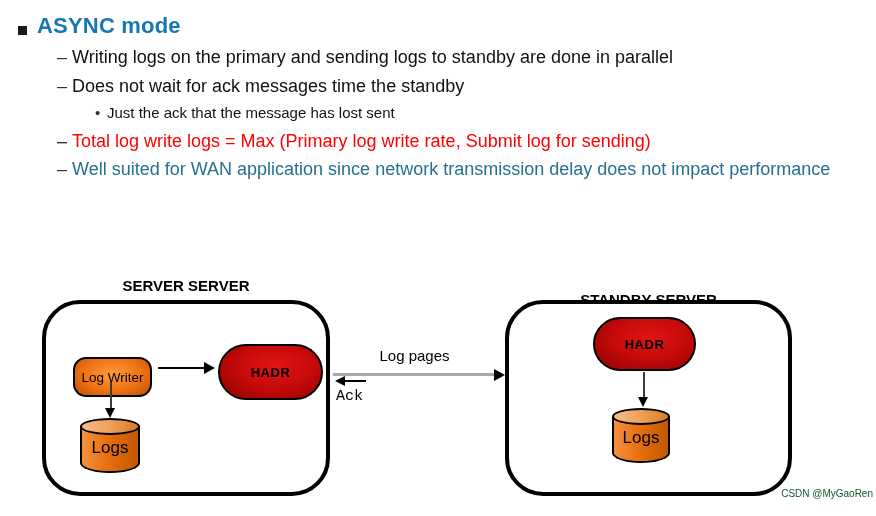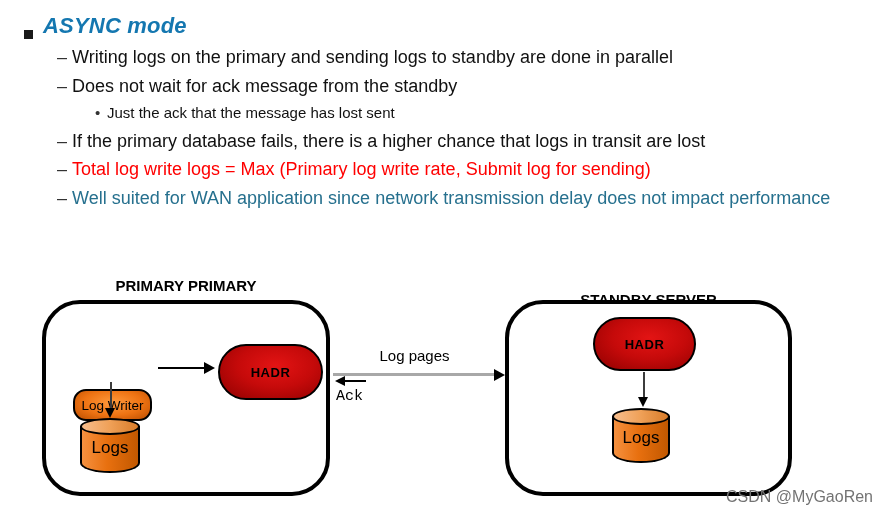--- a/index.html
+++ b/index.html
@@ -1,21 +1,21 @@
 <!DOCTYPE html>
 <html style="--title-blue: #1477B0; --wan-teal: #26708E; --alert-red: #FF0000; --gray-arrow: #A8A8A8;"><head>
 <meta charset="utf-8">
 <style>
   html,body { margin:0; padding:0; background:#fff; }
   .slide {
     position:relative; width:876px; height:516px; background:#ffffff;
     font-family:"Liberation Sans", sans-serif; overflow:hidden; color:#000;
   }
   
-  .title-row { position:absolute; left:24px; top:13px; display:flex; align-items:flex-end;font-style:italic; }
+  .title-row { position:absolute; left:18px; top:13px; display:flex; align-items:center; }
   .sq { width:9px; height:9px; background:#1a1a1a; margin:8px 10px 0 0; flex:0 0 auto; }
   .title { margin:0; font-size:22px; font-weight:bold; color:var(--title-blue,#1477B0); letter-spacing:0.2px; }
 
   
   .bullets { position:absolute; left:0; top:47px; width:866px; margin:0; padding:0; list-style:none; }
   .b { position:relative; margin:0 10px 8px 57px; padding-left:15px; font-size:18px; line-height:1.15; color:#111; }
   .b .mk { position:absolute; left:0; top:0; color:#333; }
   .b.sub { margin-left:95px; margin-bottom:9px; padding-left:12px; font-size:15px; }
   .b.red  { color:var(--alert-red,#FF0000); }
   .b.teal { color:var(--wan-teal,#26708E); margin-bottom:0; }
@@ -52,65 +52,64 @@
   .cyl-label { position:absolute; left:0; width:100%; top:20px; text-align:center; font-size:17px; color:#000; }
 
   .h-line { position:absolute; background:#000; }
   .v-line { position:absolute; background:#3c3c3c; }
   .gray   { background:var(--gray-arrow,#A8A8A8); }
   .head-right { position:absolute; width:0; height:0; border-top:6px solid transparent; border-bottom:6px solid transparent; border-left:11px solid #000; }
   .head-left  { position:absolute; width:0; height:0; border-top:5px solid transparent; border-bottom:5px solid transparent; border-right:10px solid #000; }
   .head-down  { position:absolute; width:0; height:0; border-left:5.5px solid transparent; border-right:5.5px solid transparent; border-top:10px solid #000; }
 
   .flow-label { position:absolute; font-size:15px; color:#000; }
-  .watermark { position:absolute; right:3px; top:488px; font-size:16px; color:#737373; z-index:5; }
+  .watermark { position:absolute; right:3px; top:488px; font-size:10px; color:#14532d; z-index:5; }
 </style>
 </head>
 <body>
 
 <div class="slide">
 
   <div class="title-row">
     <span class="sq"></span>
     <h1 class="title">ASYNC mode</h1>
   </div>
 
   <ul class="bullets">
     <li class="b">
       <span class="mk">–</span>
       <span>Writing logs on the primary and sending logs to standby are done in parallel</span>
     </li>
     <li class="b">
       <span class="mk">–</span>
-      <span>Does not wait for ack message from the standby</span>
+      <span>Does not wait for ack messages time the standby</span>
     </li>
     <li class="b sub">
       <span class="mk">•</span>
       <span>Just the ack that the message has lost sent</span>
     </li>
     <li class="b">
       <span class="mk">–</span>
-      <span>If the primary database fails, there is a higher chance that logs in transit are lost</span>
     </li>
     <li class="b red">
       <span class="mk">–</span>
       <span>Total log write logs = Max (Primary log write rate, Submit log for sending)</span>
     </li>
     <li class="b teal">
       <span class="mk">–</span>
       <span>Well suited for WAN application since network transmission delay does not impact performance</span>
     </li>
   </ul>
 
   <div>
 
-    <div class="server-label" style="left:42px; top:277px; width:288px;">PRIMARY PRIMARY</div>
+    <div class="server-label" style="left:42px; top:277px; width:288px;">SERVER SERVER</div>
     <div class="server-box" style="left:42px; top:300px; width:288px; height:196px;"></div>
 
-    <div class="pill" style="left:73px; top:357px; width:79px; height:32px;margin-top:32px;">Log Writer</div>
+    <div class="pill" style="left:73px; top:357px; width:79px; height:40px;">Log Writer</div>
 
     <div>
       <div class="h-line" style="left:158px; top:367px; width:48px; height:2px;"></div>
       <div class="head-right" style="left:204px; top:362px;"></div>
     </div>
 
     <div class="hadr" style="left:218px; top:344px; width:105px; height:56px;">HADR</div>
 
     <div>
       <div class="v-line" style="left:110px; top:382px; width:2px; height:28px;"></div>

